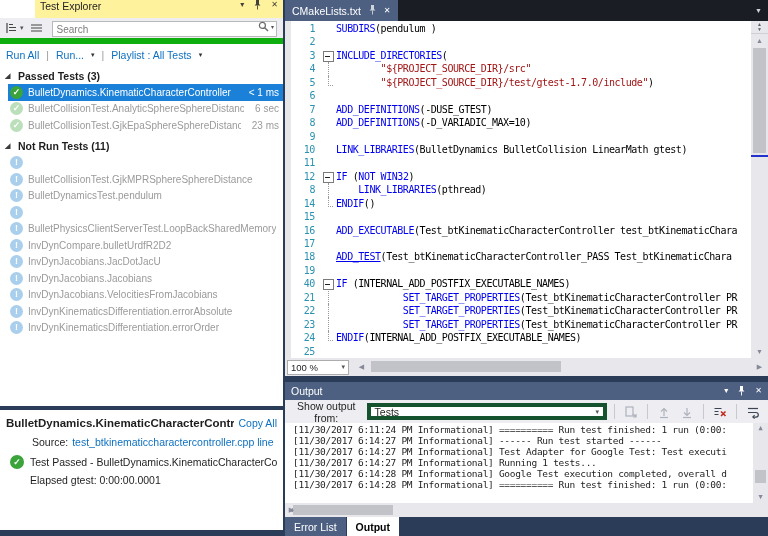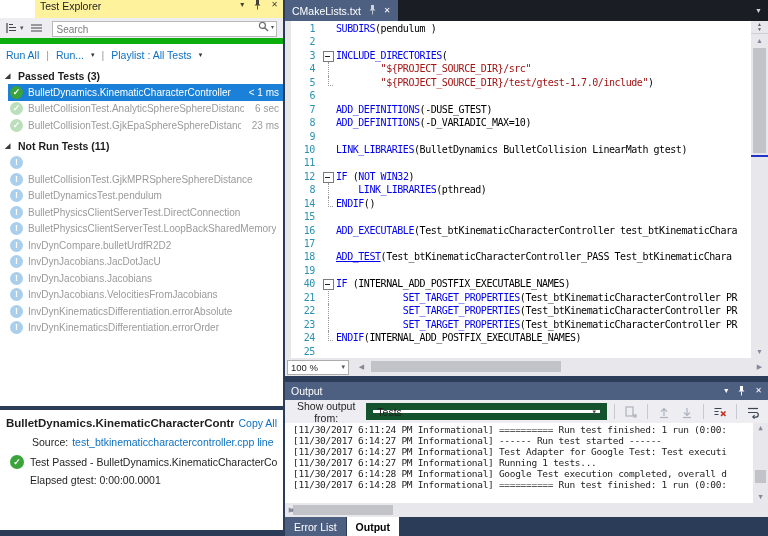--- a/index.html
+++ b/index.html
@@ -102,21 +102,21 @@
   .hs-arrow { position:absolute; top:0; height:100%; width:13px; color:#868999; font-size:7px; display:flex; align-items:center; justify-content:center; }
   .hscroll .left { left:0; } .hscroll .right { right:0; }
   .hs-thumb { position:absolute; top:3px; height:11px; background:#C2C3C9; }
   #ed-status .hs-thumb { left:16px; width:190px; }
 
   
   #output { left:285px; top:382px; width:483px; height:135px; background:#fff; display:flex; flex-direction:column; }
   .out-title { height:18px; background:#4D6082; color:#fff; font-size:10.5px; display:flex; align-items:center; padding:0 6px; flex:none; }
   .out-title .win-icons { color:#fff; }
   .out-toolbar { height:23px; background:#EEEEF2; display:flex; align-items:center; padding:0 6px; font-size:10.5px; flex:none; gap:5px;text-align:center; }
-  .out-combo { width:287px; height:17px; background:#fff; border:7px solid #14532d; display:flex; align-items:center; font-size:10.5px; padding:0 4px; }
+  .out-combo { width:287px; height:17px; background:#fff; border:4px solid #14532d; display:flex; align-items:center; font-size:10.5px; padding:0 4px; }
   .out-combo .tcaret { margin-left:auto; }
   .tsep { width:1px; height:15px; background:#C8C8D0; margin:0 2px; flex:none; }
   .obtn { display:flex; align-items:center; justify-content:center; width:18px; height:18px; flex:none; }
   .out-log { flex:1; position:relative; overflow:hidden; font-family:"DejaVu Sans Mono",monospace; font-size:9.5px; line-height:10.9px; padding:2px 18px 0 8px; }
   .log-line { white-space:pre; letter-spacing:-0.3px; color:#1E1E1E; }
   .out-vscroll { position:absolute; right:0; top:0; bottom:0; width:15px; background:#E8E8EC; }
   .out-vscroll .up { top:0; height:11px; line-height:11px; }
   .out-vscroll .down { bottom:0; height:11px; line-height:11px; }
   .out-vthumb { position:absolute; left:2px; right:2px; top:47px; height:13px; background:#C2C3C9; }
   .out-hscroll { height:14px; background:#E8E8EC; position:relative; flex:none; }
@@ -219,21 +219,20 @@
       <div class="tree-item">
         <span class="tic notrun">!</span>
         <span class="tname">BulletCollisionTest.GjkMPRSphereSphereDistance</span>
       </div>
       <div class="tree-item">
         <span class="tic notrun">!</span>
         <span class="tname">BulletDynamicsTest.pendulum</span>
       </div>
       <div class="tree-item">
         <span class="tic notrun">!</span>
-        <span class="tname">BulletPhysicsClientServerTest.DirectConnection</span>
       </div>
       <div class="tree-item">
         <span class="tic notrun">!</span>
         <span class="tname">BulletPhysicsClientServerTest.LoopBackSharedMemory</span>
       </div>
       <div class="tree-item">
         <span class="tic notrun">!</span>
         <span class="tname">InvDynCompare.bulletUrdfR2D2</span>
       </div>
       <div class="tree-item">

